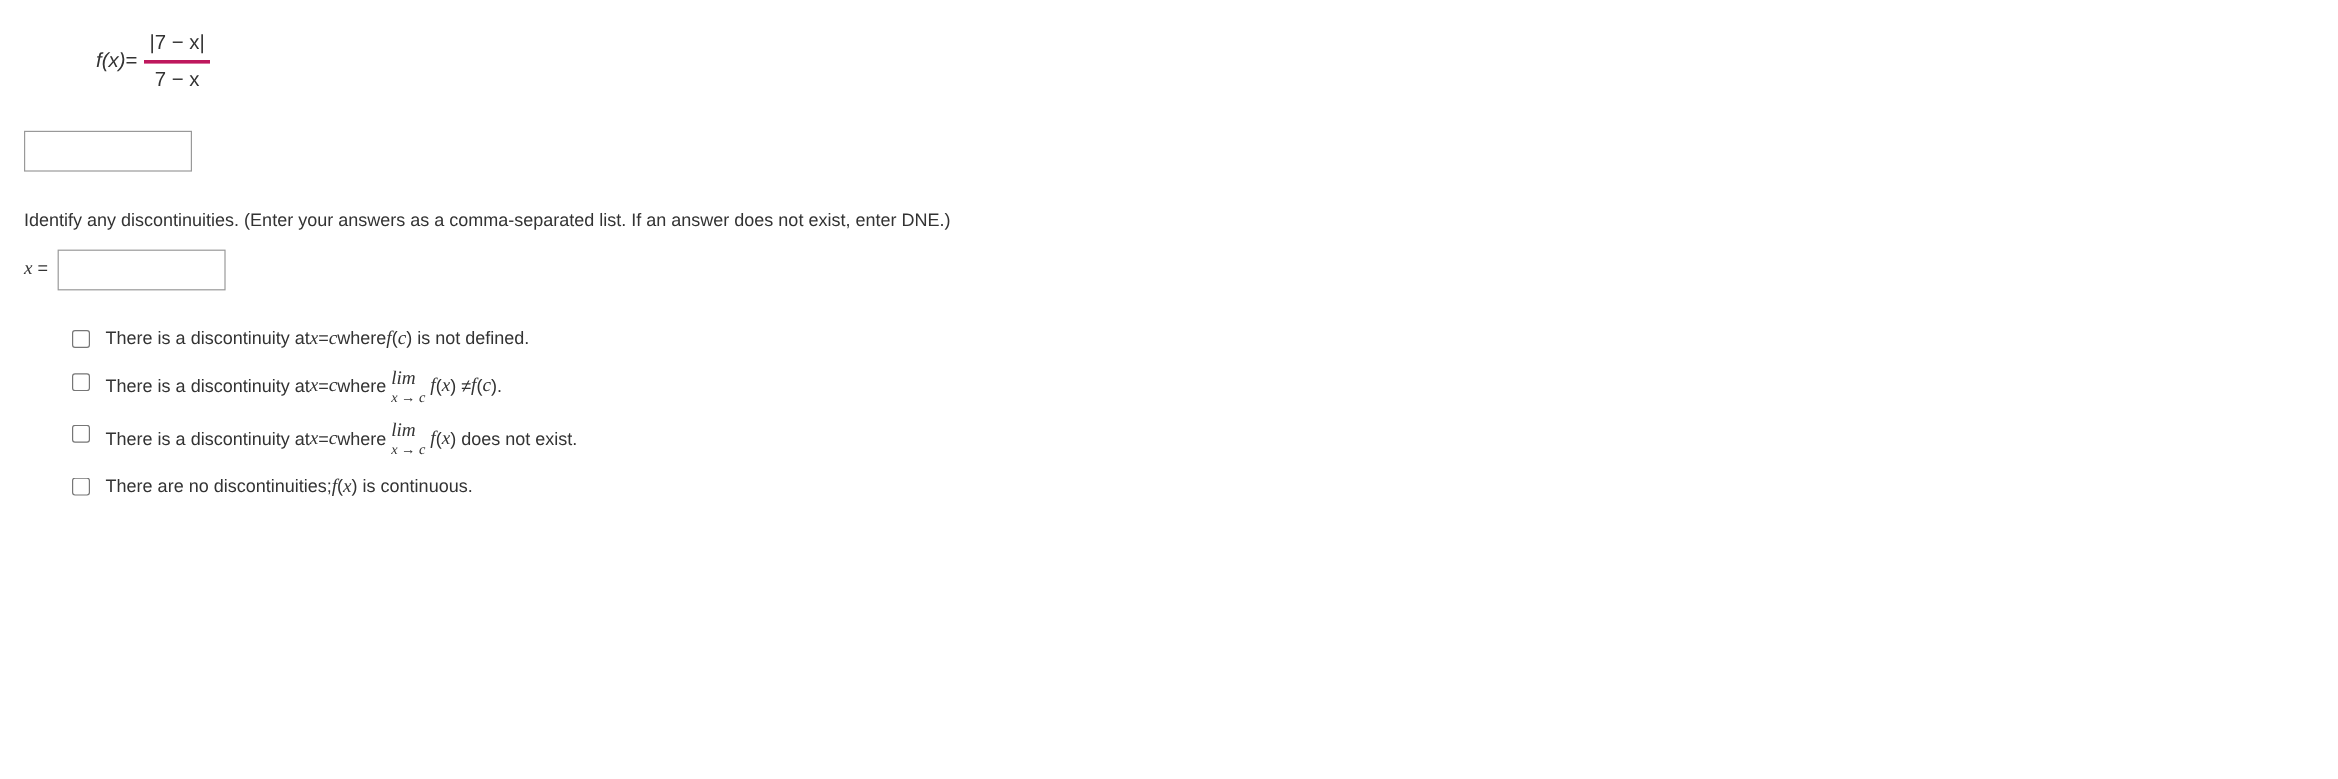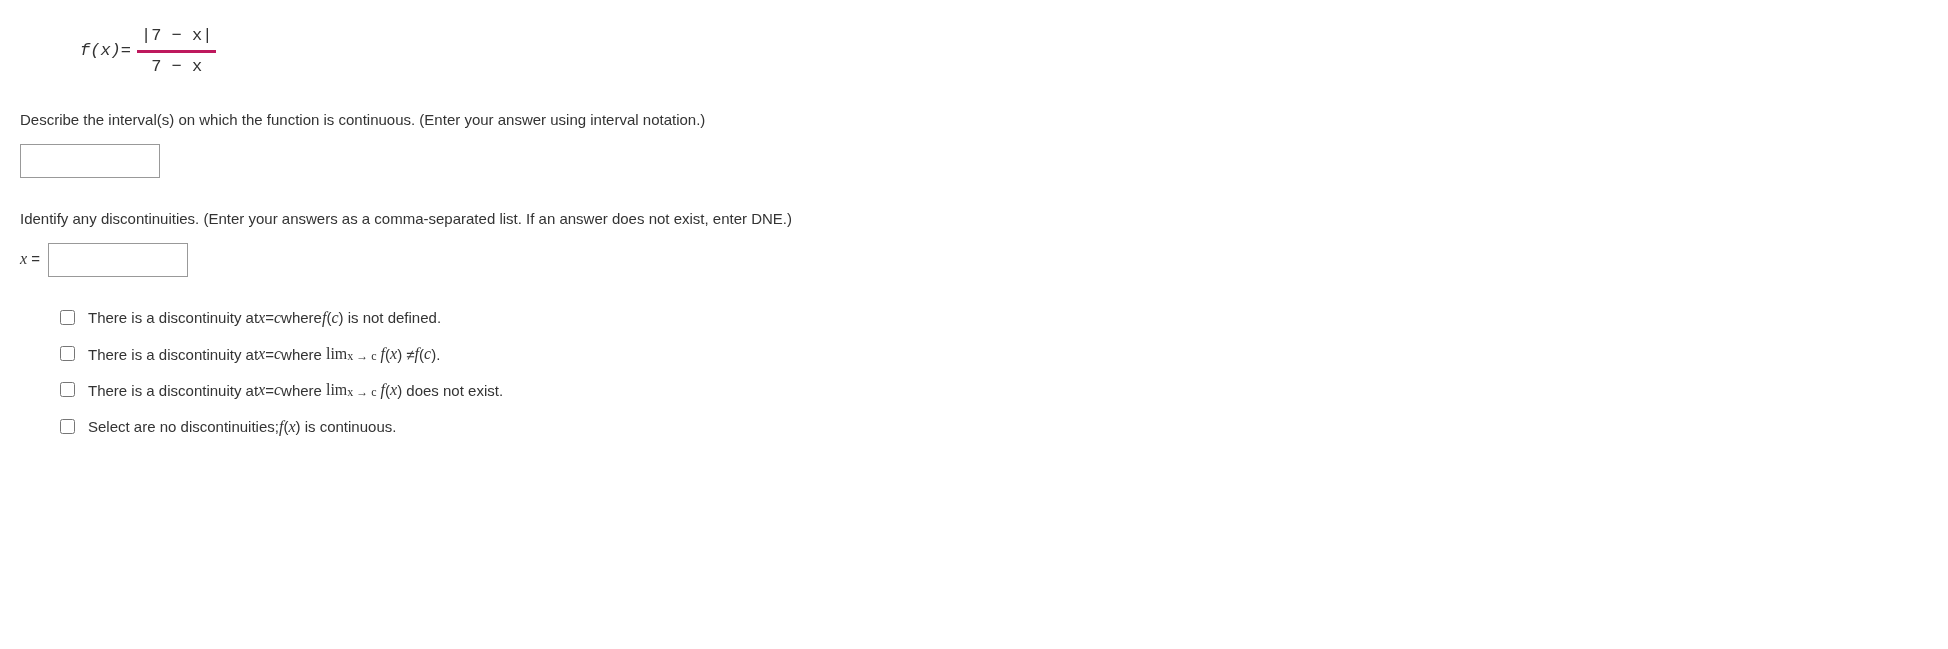--- a/index.html
+++ b/index.html
@@ -15,21 +15,21 @@
     }
     .intro {
       margin-bottom: 10px;
     }
     .equation {
       margin-left: 60px;
       margin-top: 8px;
       margin-bottom: 20px;
       display: flex;
       align-items: center;
-      font-family: Liberation Mono, monospace;
+      font-family: Liberation Sans, sans-serif;
       font-size: 17px;
     }
     .fx {
       font-style: italic;
     }
     .frac {
       display: inline-block;
       text-align: center;
       vertical-align: middle;
       margin-left: 6px;
@@ -79,26 +79,27 @@
       width: 15px;
       height: 15px;
     }
     .choice-label {
       display: flex;
       align-items: center;
       flex-wrap: wrap;
     }
     .limexp {
       display: inline-flex;
-      flex-direction: row;
-      align-items: flex-end;
+      flex-direction: column;
+      align-items: flex-start;
       font-family: 'Times New Roman', serif;
       font-size: 16px;
       margin: 0 4px;
       line-height: 1.05;
+      font-style: italic;
     }
     .limexp .top {
       font-size: 16px;
     }
     .limexp .bot {
       font-size: 12px;
     }
     .serif {
       font-family: 'Times New Roman', serif;
     }
@@ -111,21 +112,20 @@
     <span class="fx">f(x)</span>
     <span> = </span>
     <span class="frac">
       <span class="num">|7 − x|</span>
       <span class="den">7 − x</span>
     </span>
   </div>
 </div>
 
 <div class="section">
-  <div class="prompt">Describe the interval(s) on which the function is continuous. (Enter your answer using interval notation.)</div>
   <input type="text" class="text-input" style="">
 </div>
 
 <div class="section">
   <div class="prompt">Identify any discontinuities. (Enter your answers as a comma-separated list. If an answer does not exist, enter DNE.)</div>
   <div class="input-row">
     <span>
       <span class="italic-var">x</span><span> = </span>
     </span>
     <input type="text" class="text-input" style="">
@@ -188,21 +188,21 @@
         <span class="italic-var serif"> f</span>
         <span>(</span>
         <span class="italic-var">x</span>
         <span>) does not exist.</span>
       </div>
     </div>
 
     <div class="choice">
       <input type="checkbox" style="">
       <div class="choice-label">
-        <span>Select are no discontinuities; </span>
+        <span>There are no discontinuities; </span>
         <span class="italic-var">f</span>
         <span>(</span>
         <span class="italic-var">x</span>
         <span>) is continuous.</span>
       </div>
     </div>
 
   </div>
 </div>
 

